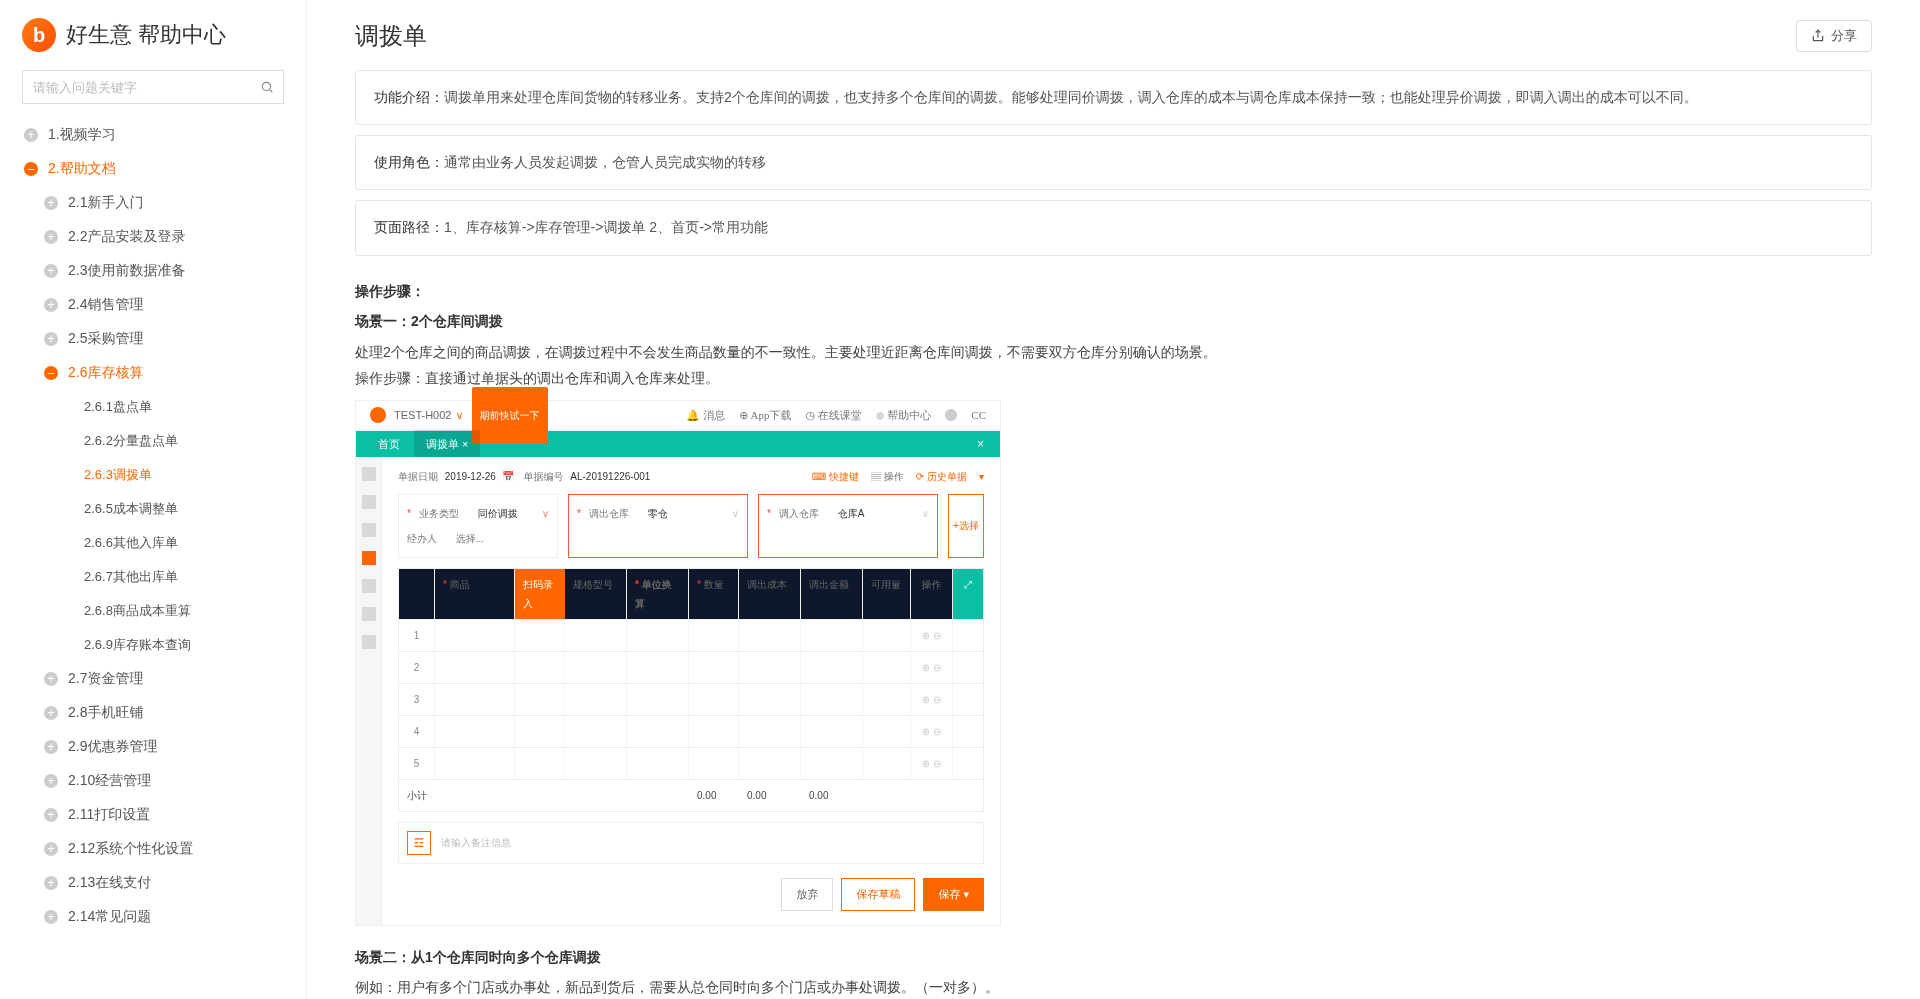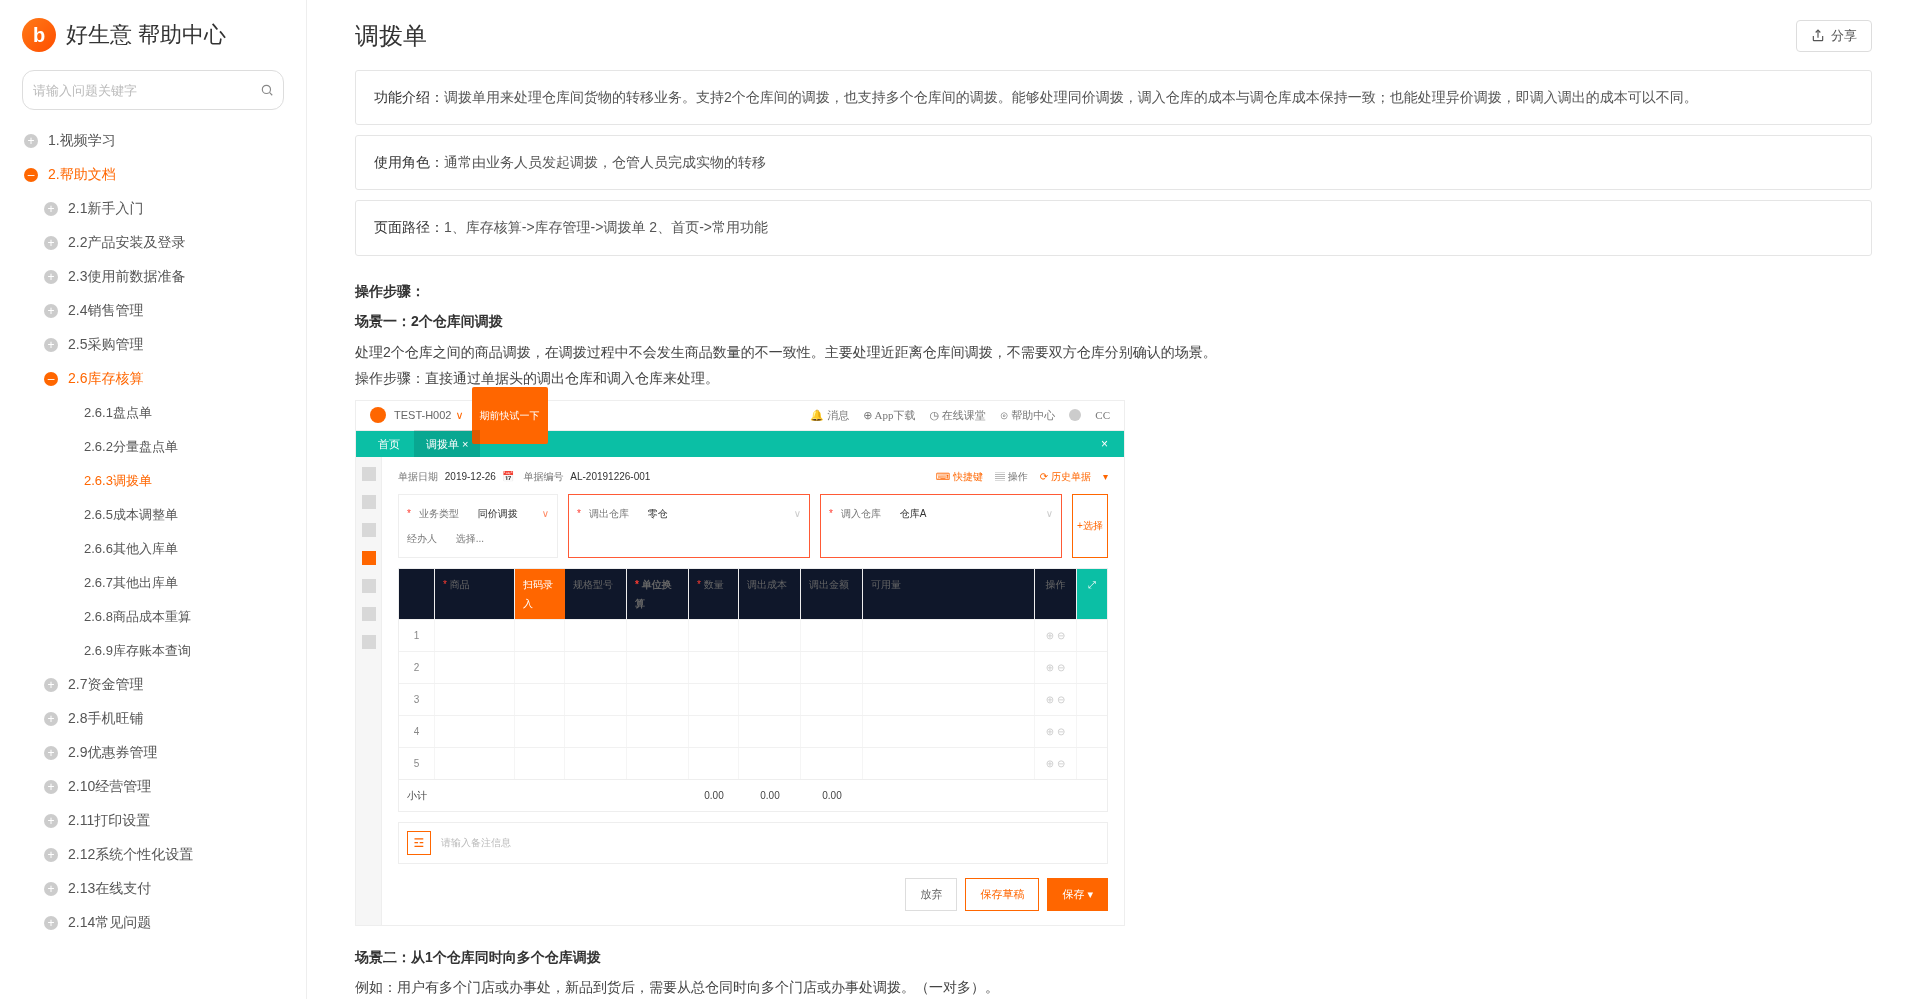--- a/index.html
+++ b/index.html
@@ -5,21 +5,21 @@
   * { box-sizing: border-box; margin: 0; padding: 0; }
   body { font-family: "Microsoft YaHei", "PingFang SC", sans-serif; font-size: 14px; color: #333; background: #fff; }
   .page { display: flex; width: 1920px; height: 999px; overflow: hidden; }
   
   .sidebar { width: 307px; flex-shrink: 0; border-right: 1px solid #eee; padding: 18px 0 0 0; overflow-y: auto; }
   .brand { display: flex; align-items: center; padding: 0 22px 18px 22px; }
   .brand-logo { width: 34px; height: 34px; border-radius: 50%; background: linear-gradient(135deg,#ff7a18,#ff4e00); color:#fff; font-weight:bold; font-size:20px; display:flex; align-items:center; justify-content:center; margin-right:10px;}
   .brand-title { font-size: 22px; color: #333; }
   .search-wrap { padding: 0 22px 14px 22px; }
   .search-box { position: relative; }
-  .search-input { width: 100%; height: 40px; border: 1px solid #ddd; border-radius: 12px; padding: 0 34px 0 10px; font-size: 13px; color:#666; outline:none; }
+  .search-input { width: 100%; height: 34px; border: 1px solid #ddd; border-radius: 0; padding: 0 34px 0 10px; font-size: 13px; color:#666; outline:none; }
   .search-input::placeholder { color:#bbb; }
   .search-icon { position:absolute; right:10px; top:50%; transform:translateY(-50%); width:14px; height:14px; color:#888;}
   .nav { padding: 0 0 40px 0; }
   .nav-item { display:flex; align-items:center; padding: 8px 0 8px 24px; font-size:14px; color:#555; cursor:pointer; }
   .nav-item.level-2 { padding-left: 44px; }
   .nav-item.level-3 { padding-left: 84px; font-size:13px; }
   .nav-item .bullet { width:14px; height:14px; border-radius:50%; background:#ccc; color:#fff; font-size:12px; line-height:14px; text-align:center; margin-right:10px; display:inline-block; flex-shrink:0;}
   .nav-item.expanded > .bullet { background:#ff6600; }
   .nav-item.active-path > .bullet { background:#ff6600; }
   .nav-item.active { color:#ff6600; }
@@ -27,21 +27,21 @@
   
   .main { flex:1; overflow-y:auto; padding: 20px 48px 40px 48px; position:relative; }
   .page-title-row { display:flex; align-items:center; justify-content:space-between; margin-bottom:18px; }
   .page-title { font-size:24px; font-weight:500; color:#333; }
   .share-btn { border:1px solid #ddd; background:#fff; border-radius:4px; padding:6px 14px; font-size:13px; color:#555; display:flex; align-items:center; gap:6px; cursor:pointer;}
   .share-icon { width:14px; height:14px; }
   .info-box { border:1px solid #e5e5e5; border-radius:3px; padding:14px 18px; margin-bottom:10px; font-size:14px; line-height:1.8; color:#555;}
   .info-box .label { color:#333; font-weight:500; }
   .section { margin-top:22px; font-size:14px; color:#444; line-height:1.9; }
   .section .sec-title { font-weight:600; color:#333; margin-bottom:4px;}
-  .screenshot { width:770px; border:1px solid #eee; margin: 8px 0 18px 0; background:#fafafa; }
+  .screenshot { width:646px; border:1px solid #eee; margin: 8px 0 18px 0; background:#fafafa; }
   
   .fake-header { height:30px; display:flex; align-items:center; justify-content:space-between; padding:0 14px; font-size:11px; color:#777; background:#fff; border-bottom:1px solid #eee;}
   .fake-header .left { display:flex; align-items:center; gap:8px;}
   .fake-header .logo-sm { width:16px; height:16px; border-radius:50%; background:#ff6600;}
   .fake-header .sel { color:#666; display:flex; align-items:center; gap:4px;}
   .fake-header .btn-o { background:#ff6600; color:#fff; font-size:10px; padding:19px 8px; border-radius:2px;}
   .fake-header .right { display:flex; align-items:center; gap:14px;font-family:Liberation Serif, serif;}
   .fake-header .ico { width:12px;height:12px; background:#ccc; border-radius:50%;}
   .fake-tabs { height:26px; background:#0bbfa5; display:flex; align-items:center; padding:0 10px; gap:2px;}
   .fake-tabs .tab { background:rgba(0,0,0,.12); color:#fff; font-size:11px; padding:4px 12px; display:flex; align-items:center; gap:6px;}
@@ -74,21 +74,21 @@
   .fake-thead .c-exp{width:30px; text-align:center; background:#0bbfa5; color:#fff;}
   .fake-trow { display:flex; font-size:10px; color:#888; border-top:1px solid #f1f1f1;}
   .fake-trow > div { padding:6px 8px; border-right:1px solid #f5f5f5;}
   .fake-trow > div:last-child{border-right:none;}
   .fake-trow .c-idx{width:36px; text-align:center;}
   .fake-trow .c1{width:80px;} .fake-trow .c-red{width:50px;}
   .fake-trow .c3{width:62px;} .fake-trow .c4{width:62px;} .fake-trow .c5{width:50px;}
   .fake-trow .c6{width:62px;} .fake-trow .c7{width:62px;} .fake-trow .c8{flex:1;}
   .fake-trow .c-op{width:42px; text-align:center; color:#ccc;} .fake-trow .c-exp{width:30px;}
   .fake-sum { display:flex; font-size:10px; border-top:1px solid #eee;}
-  .fake-sum > div { padding:6px 8px;text-align:center;}
+  .fake-sum > div { padding:6px 8px;}
   .fake-note { display:flex; align-items:center; gap:10px; border:1px solid #eee; margin-top:10px; padding:8px; font-size:10px; color:#bbb;}
   .fake-note .nicon { width:24px; height:24px; border:1px solid #ff6600; color:#ff6600; display:flex; align-items:center; justify-content:center; font-size:12px;}
   .fake-actions { display:flex; justify-content:flex-end; gap:8px; margin-top:14px;}
   .fake-actions .b { font-size:11px; padding:5px 14px; border:1px solid #ddd; background:#fff; color:#666;}
   .fake-actions .b.outline-o { border-color:#ff6600; color:#ff6600;}
   .fake-actions .b.fill-o { background:#ff6600; border-color:#ff6600; color:#fff;}
 </style>
 </head>
 <body>
 

